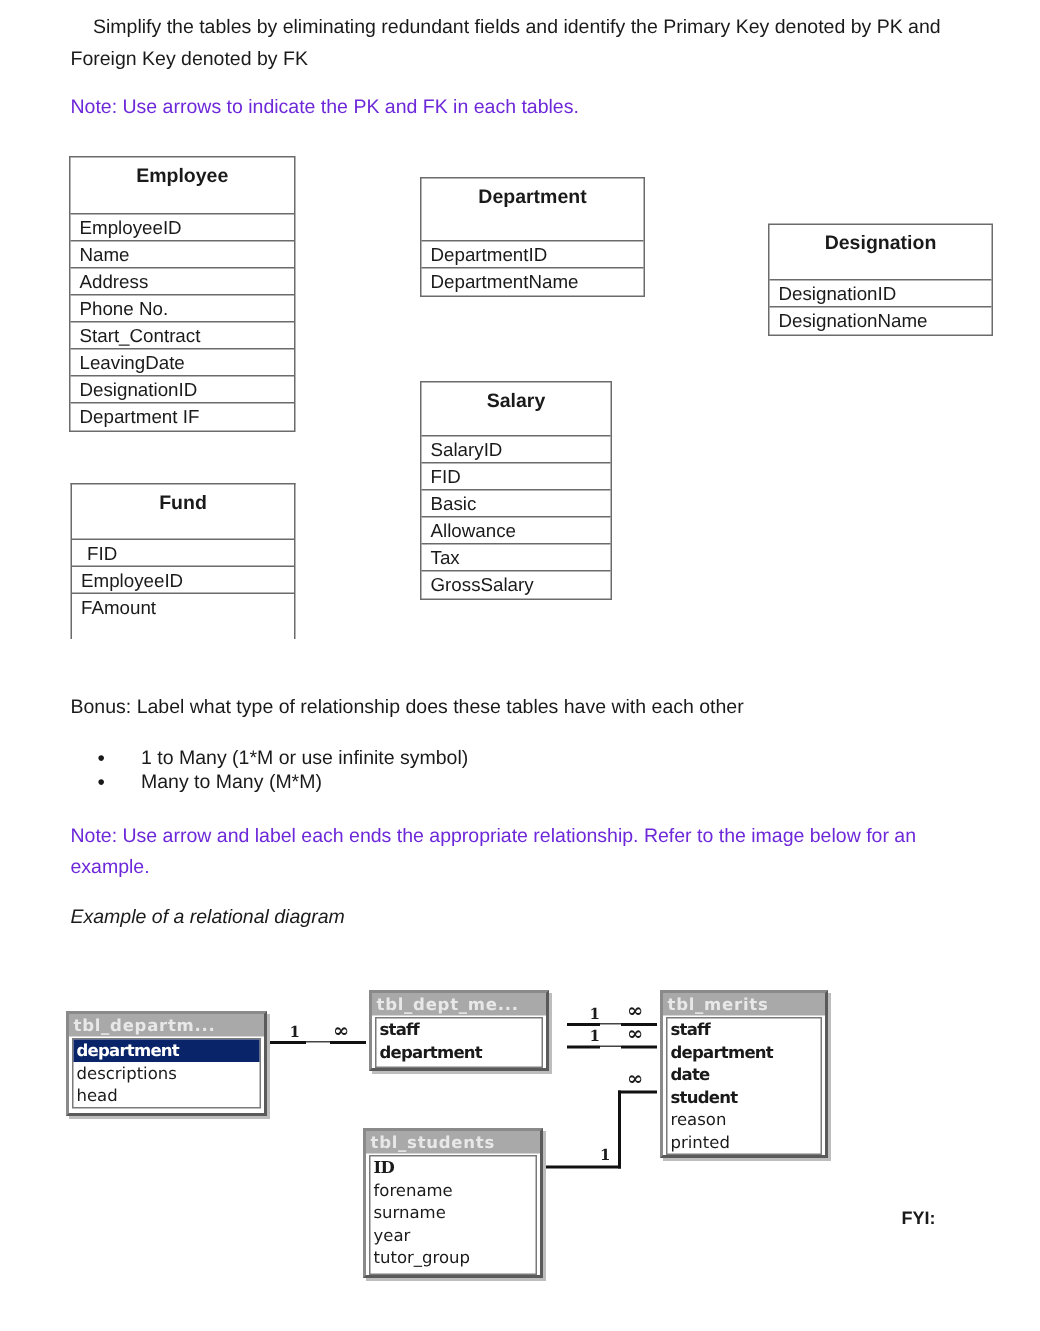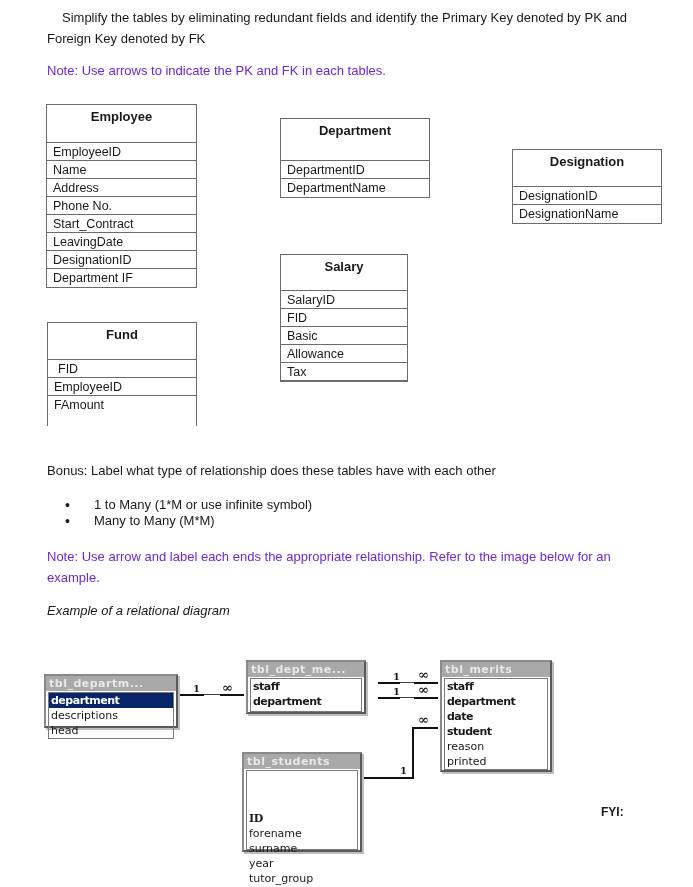--- a/index.html
+++ b/index.html
@@ -64,41 +64,42 @@
   <div class="row last">DesignationName</div>
 </div>
 
 <div class="wt" style="left:280px; top:254px; width:128px;">
   <div class="hd" style="height:36px;">Salary</div>
   <div class="row">SalaryID</div>
   <div class="row">FID</div>
   <div class="row">Basic</div>
   <div class="row">Allowance</div>
   <div class="row">Tax</div>
+  <div class="row last">GrossSalary</div>
 </div>
 
 <div class="wt" style="left:47px; top:322px; width:150px; height:104px; border-bottom:none;">
   <div class="hd" style="height:37px;">Fund</div>
   <div class="row" style="padding-left:10px;">FID</div>
   <div class="row">EmployeeID</div>
   <div class="row last">FAmount</div>
 </div>
 
 <div class="abs p" style="left:47px; top:461px;">Bonus: Label what type of relationship does these tables have with each other</div>
 <ul class="bul" style="left:47px; top:497px;">
   <li>1 to Many (1*M or use infinite symbol)</li>
   <li>Many to Many (M*M)</li>
 </ul>
 <div class="abs p red" style="left:47px; top:547px;">Note: Use arrow and label each ends the appropriate relationship. Refer to the image below for an</div>
 <div class="abs p red" style="left:47px; top:568px;">example.</div>
 <div class="abs p ital" style="left:47px; top:601px;">Example of a relational diagram</div>
 
 <div>
 
-  <div class="at" style="left:44px; top:674px; width:134px; height:54px;">
+  <div class="at" style="left:44px; top:674px; width:134px; height:70px;">
     <div class="title">tbl_departm...</div>
     <div class="list">
       <div class="f b sel">department</div>
       <div class="f">descriptions</div>
       <div class="f">head</div>
     </div>
   </div>
 
   <div class="at" style="left:246px; top:660px; width:120px; height:54px;">
     <div class="title">tbl_dept_me...</div>
@@ -116,21 +117,21 @@
       <div class="f b">date</div>
       <div class="f b">student</div>
       <div class="f">reason</div>
       <div class="f">printed</div>
     </div>
   </div>
 
   <div class="at" style="left:242px; top:752px; width:120px; height:100px;">
     <div class="title">tbl_students</div>
     <div class="list" style="height:78px;">
-      <div class="f b" style="font-family:'DejaVu Serif',serif;margin-top:40px;">ID</div>
+      <div class="f b" style="font-family:'DejaVu Serif',serif;">ID</div>
       <div class="f">forename</div>
       <div class="f">surname</div>
       <div class="f">year</div>
       <div class="f">tutor_group</div>
     </div>
   </div>
 
   <div>
     <div class="line" style="left:180px; top:694px; width:24px; height:2px;"></div>
     <div class="thinline" style="left:204px; top:694px; width:16px; height:1px;"></div>

